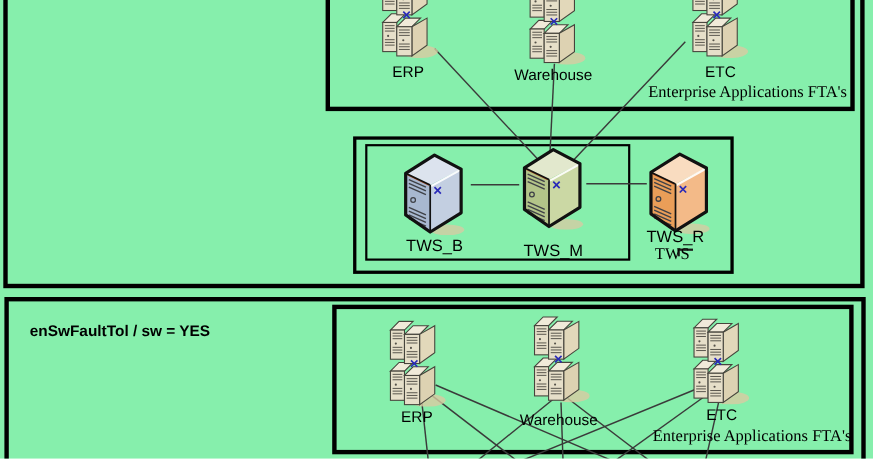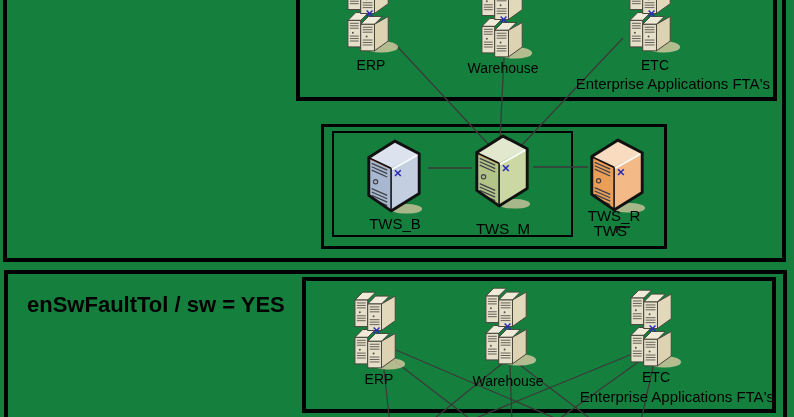--- a/index.html
+++ b/index.html
@@ -1,28 +1,28 @@
 <!DOCTYPE html>
 <html><head>
 <meta charset="utf-8">
 <style>
   html,body{margin:0;padding:0;background:#fff;}
   .canvas{
-    position:relative;width:794px;height:417px;overflow:hidden;background:#15803d;
+    position:relative;width:794px;height:417px;overflow:hidden;background:#86efac;
     font-family:"Liberation Sans","DejaVu Sans",sans-serif;color:#000;
   }
   .panel,.box{position:absolute;box-sizing:border-box;border:4px solid #000;background:transparent;z-index:1;}
   .tws-outer{border-width:3px;}
   .tws-inner{border-width:2px;}
   .lines{position:absolute;left:0;top:0;z-index:2;pointer-events:none;}
   svg.icon{position:absolute;z-index:3;overflow:visible;}
   .lbl{position:absolute;z-index:4;transform:translateX(-50%);font-size:14px;white-space:nowrap;line-height:1.1;}
   .lbl-lg{font-size:15px;}
-  .lbl-right{transform:translateX(-100%);}
-  .title{position:absolute;z-index:4;font-size:22px;font-weight:bold;white-space:nowrap;}
+  .lbl-right{transform:translateX(-100%);font-family:Liberation Serif, serif;}
+  .title{position:absolute;z-index:4;font-size:14px;font-weight:bold;white-space:nowrap;}
   .corner-mark{position:absolute;z-index:4;width:12px;height:5px;border-top:2px solid #1a1a1a;border-left:2px solid #1a1a1a;}
   .defs{position:absolute;width:0;height:0;overflow:hidden;}
 </style>
 </head>
 <body>
 
 <svg class="defs" aria-hidden="true">
   <defs>
 
     <symbol id="sym-tower" viewBox="0 0 66 78">

